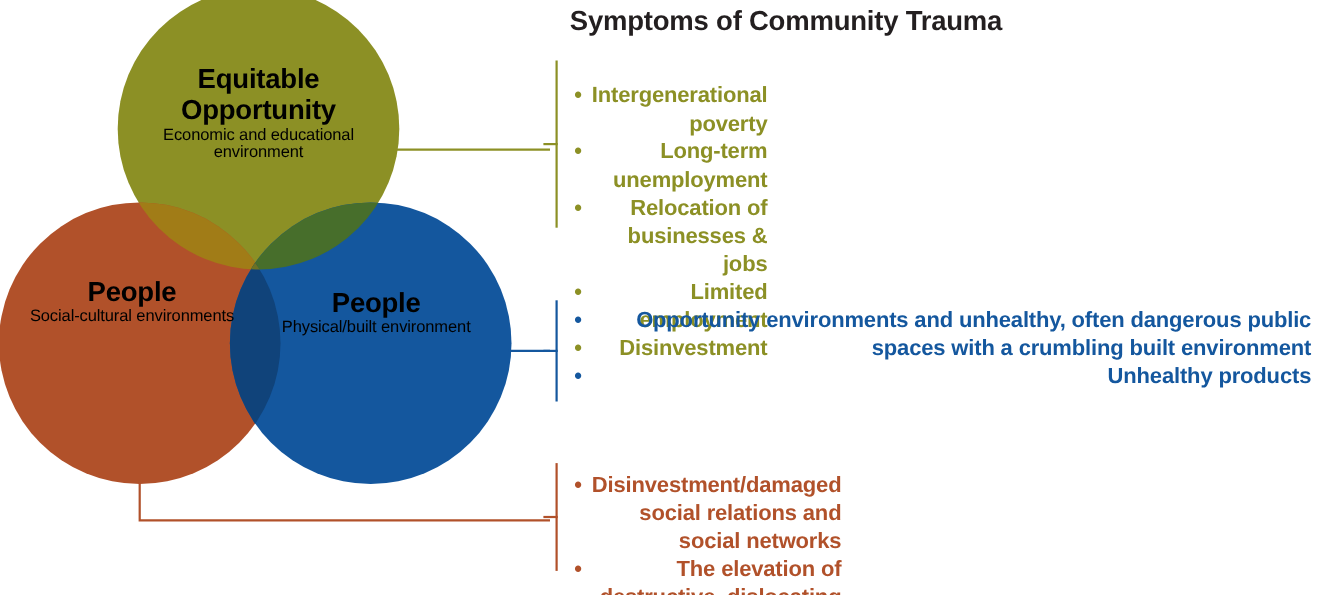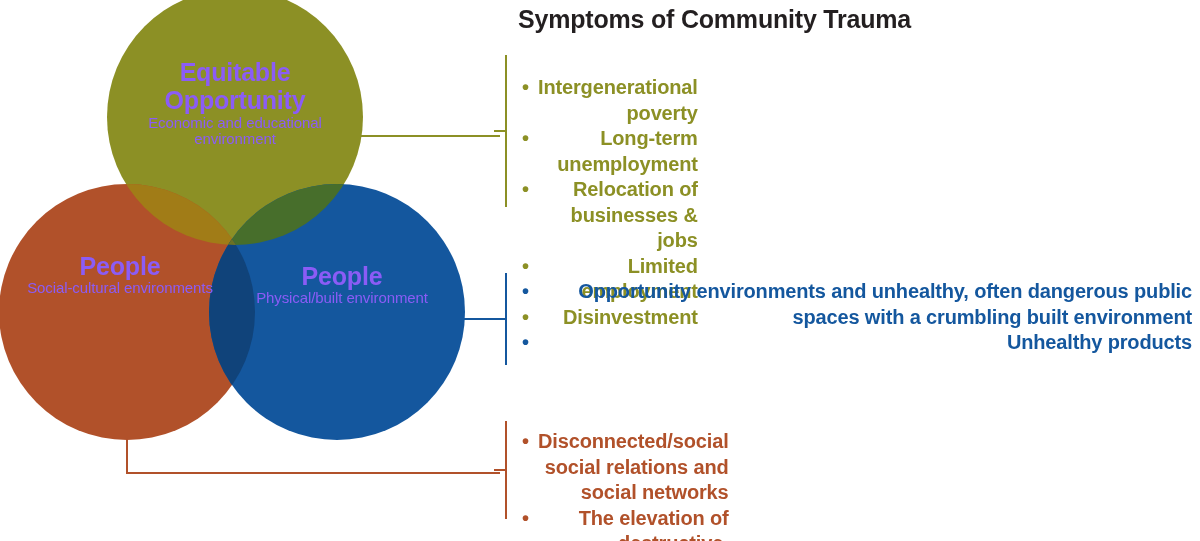--- a/index.html
+++ b/index.html
@@ -26,21 +26,21 @@
   }
   #venn-svg {
     position: absolute;
     left: 0;
     top: 0;
   }
 
   .circle-label {
     position: absolute;
     text-align: center;
-    color: #8b5cf6;
+    color: #000000;
     line-height: 1.13;
     pointer-events: none;
   }
   .circle-label .title {
     display: block;
     font-weight: bold;
     font-size: 25px;
     letter-spacing: -0.2px;
   }
   .circle-label .sub {
@@ -254,18 +254,18 @@
       <li>Unhealthy products</li>
     </ul>
   </div>
 
   <div class="symptom-group" id="group-people">
     <div class="bracket">
       <div class="vline"></div>
       <div class="tick"></div>
     </div>
     <ul class="symptom-list">
-      <li>Disconnected/social social relations and social networks</li>
+      <li>Disinvestment/damaged social relations and social networks</li>
       <li>The elevation of destructive, dislocating social norms</li>
 
     </ul>
   </div>
 </div>
 
 </body></html>

